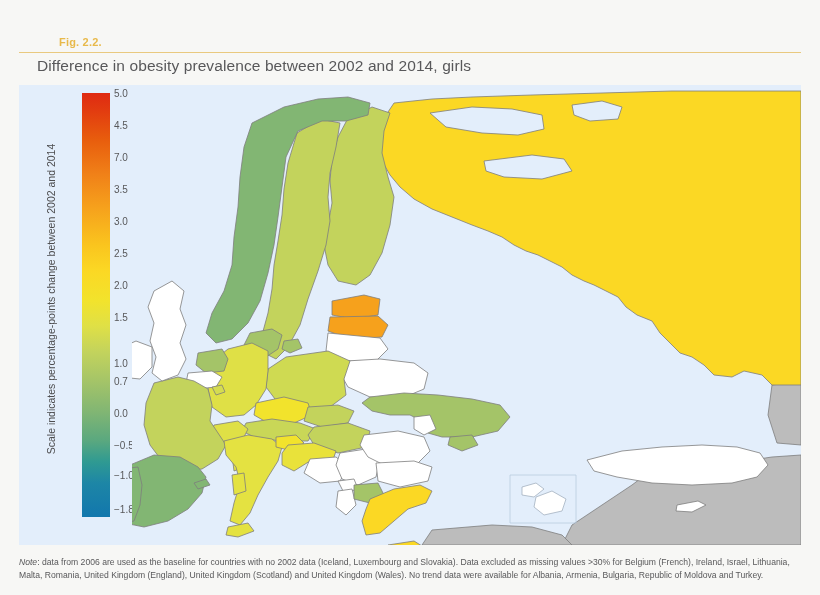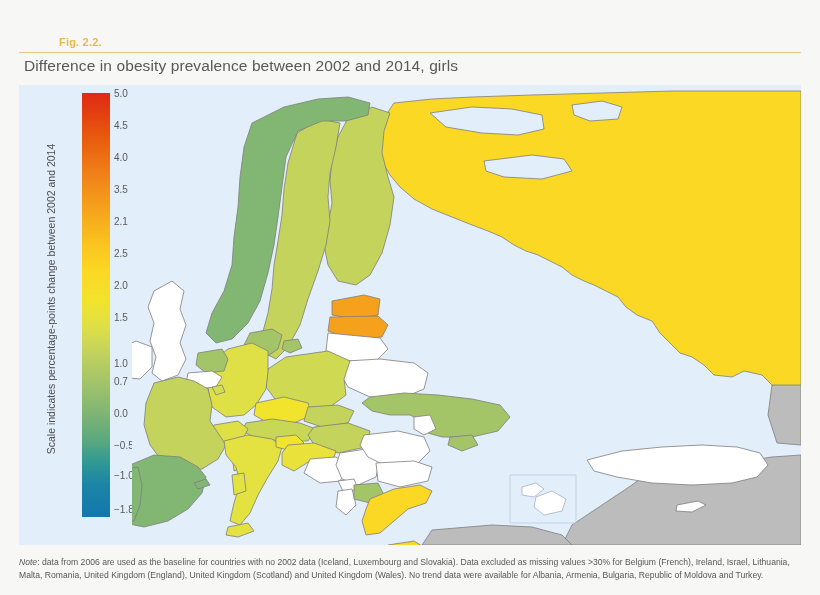--- a/index.html
+++ b/index.html
@@ -15,21 +15,21 @@
   
   .fig-num{
     position:absolute;left:19px;top:36px;
     font-size:11px;font-weight:bold;color:#e8b94a;letter-spacing:.2px;margin-left:40px;
   }
   .fig-rule{
     position:absolute;left:19px;top:52px;width:782px;height:1px;
     background:#e9c97f;
   }
   .fig-title{
-    position:absolute;left:24px;top:57px;
+    position:absolute;left:37px;top:57px;
     font-size:15.5px;color:#58585a;letter-spacing:.1px;white-space:nowrap;text-align:center;
   }
 
   
   .figure{
     position:absolute;left:19px;top:85px;width:782px;height:460px;
   }
   .legend-panel{
     position:absolute;left:0;top:0;width:113px;height:460px;
     background:#e3eefb;
@@ -92,23 +92,23 @@
   <div class="fig-title">Difference in obesity prevalence between 2002 and 2014, girls</div>
 
   <div class="figure">
 
     <div class="legend-panel">
       <div class="axis-label">Scale indicates percentage-points change between 2002 and 2014</div>
       <div class="colorbar"></div>
       <div class="ticks">
         <div class="tick" style="top:3px">5.0</div>
         <div class="tick" style="top:35px">4.5</div>
-        <div class="tick" style="top:67px">4.0</div>
+        <div class="tick" style="top:67px">7.0</div>
         <div class="tick" style="top:99px">3.5</div>
-        <div class="tick" style="top:131px">2.1</div>
+        <div class="tick" style="top:131px">3.0</div>
         <div class="tick" style="top:163px">2.5</div>
         <div class="tick" style="top:195px">2.0</div>
         <div class="tick" style="top:227px">1.5</div>
         <div class="tick" style="top:273px">1.0</div>
         <div class="tick" style="top:291px">0.7</div>
         <div class="tick" style="top:323px">0.0</div>
         <div class="tick" style="top:355px">−0.5</div>
         <div class="tick" style="top:385px">−1.0</div>
         <div class="tick" style="top:419px">−1.8</div>
       </div>

